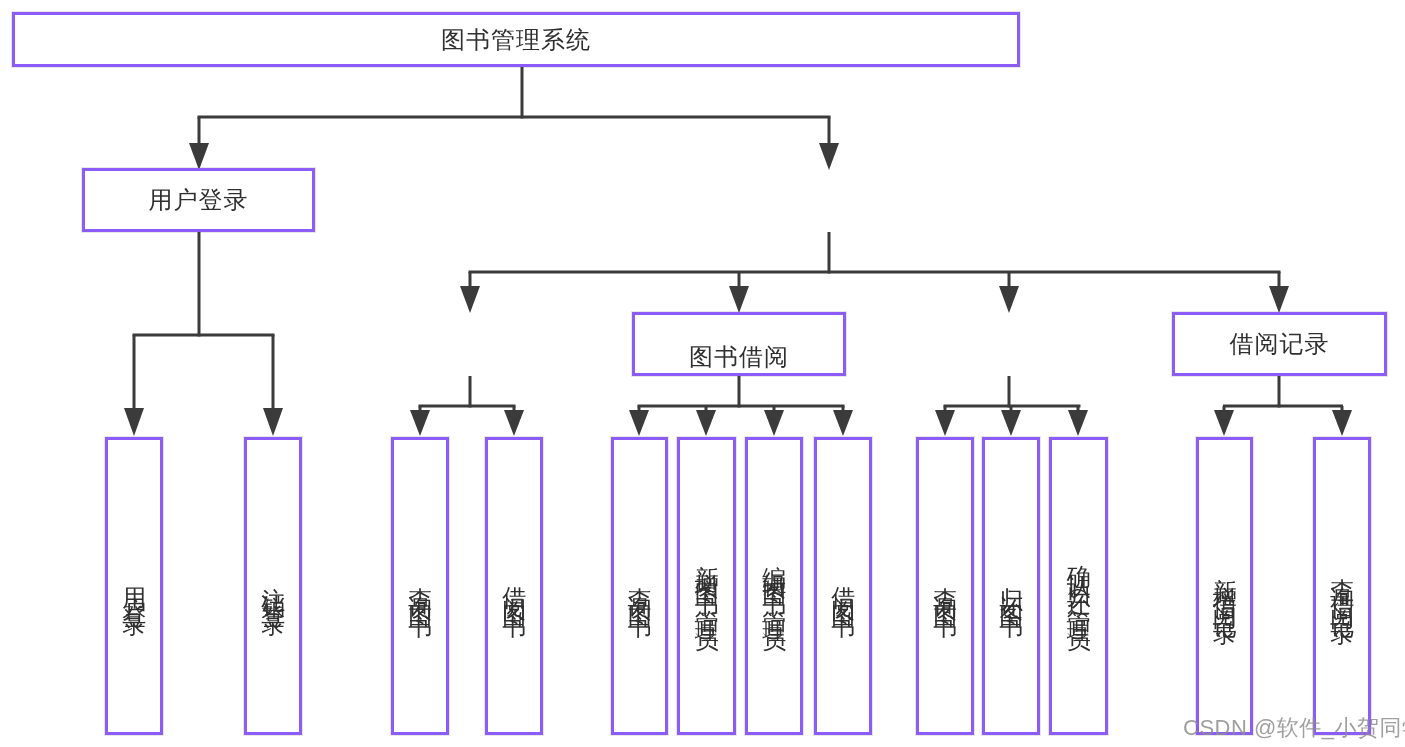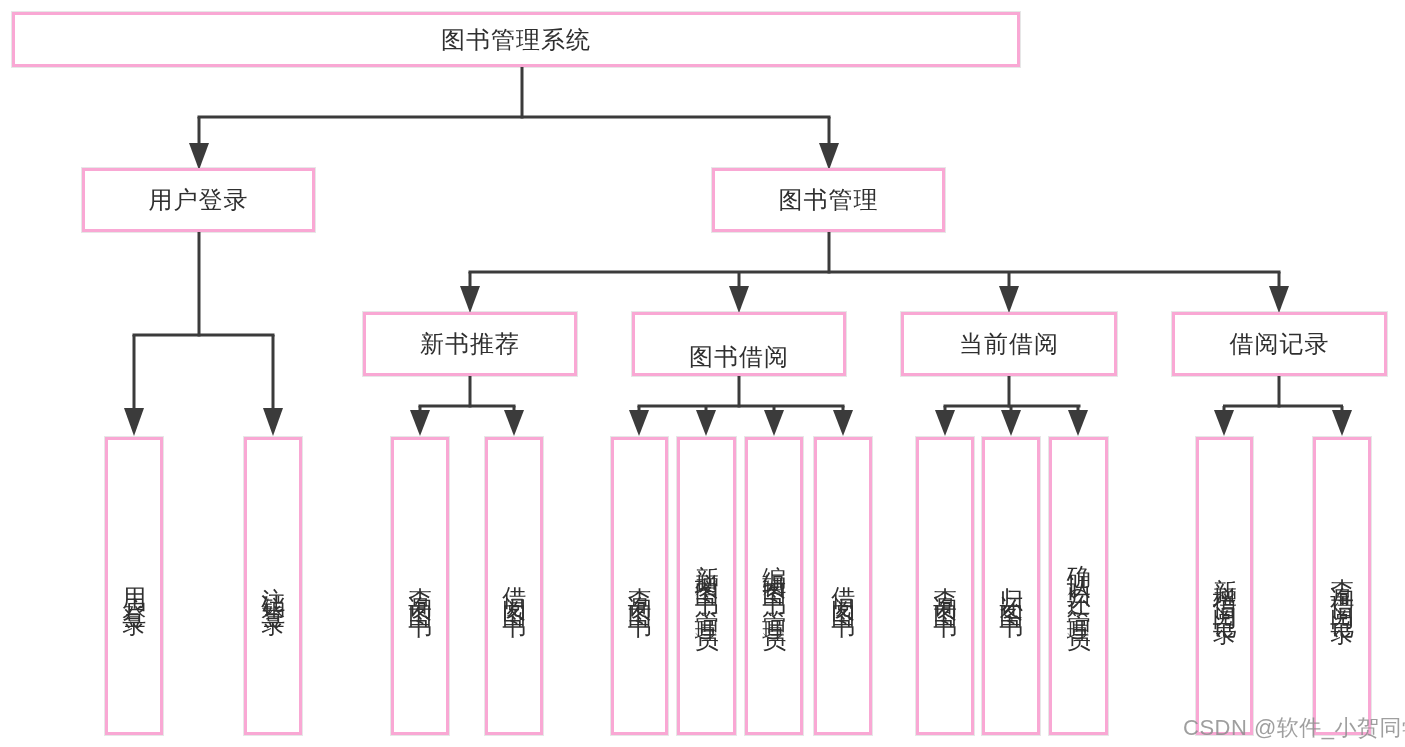--- a/index.html
+++ b/index.html
@@ -6,21 +6,21 @@
   html, body { width: 1405px; height: 747px; background: #ffffff; overflow: hidden; }
   body { font-family: "Liberation Sans", sans-serif; color: #2f2f2f; position: relative; }
 
   #canvas { position: absolute; left: 0; top: 0; width: 1405px; height: 747px; }
 
   svg.connectors { position: absolute; left: 0; top: 0; pointer-events: none; }
 
   .node {
     position: absolute;
     background: #ffffff;
-    border: 3px solid #f9a8d4;
+    border: 3px solid #8b5cf6;
     display: flex;
     align-items: center;
     justify-content: center;
     box-shadow: 0 0 0 1px rgba(60,60,60,0.12);
   }
   .node.h span {
     font-size: 24px;
     letter-spacing: 1px;
     white-space: nowrap;
     color: #2f2f2f;
@@ -118,32 +118,23 @@
     </g>
   </svg>
 
   <div class="node h title-box" style="left:12px; top:12px; width:1008px; height:55px;">
     <span>图书管理系统</span>
   </div>
 
   <div class="node h" style="left:82px; top:168px; width:233px; height:64px;">
     <span>用户登录</span>
   </div>
-  <div class="node h" style="left:712px; top:168px; width:233px; height:64px;">
-    <span>图书管理</span>
-  </div>
 
-  <div class="node h" style="left:363px; top:312px; width:214px; height:64px;">
-    <span>新书推荐</span>
-  </div>
   <div class="node h" style="left:632px; top:312px; width:214px; height:64px;align-items:flex-end;">
     <span>图书借阅</span>
-  </div>
-  <div class="node h" style="left:901px; top:312px; width:216px; height:64px;">
-    <span>当前借阅</span>
   </div>
   <div class="node h" style="left:1172px; top:312px; width:215px; height:64px;">
     <span>借阅记录</span>
   </div>
 
   <div class="node v" style="left:105px; top:437px; width:58px; height:298px;">
     <span>用户登录</span>
   </div>
   <div class="node v" style="left:244px; top:437px; width:58px; height:298px;">
     <span>注销登录</span>

